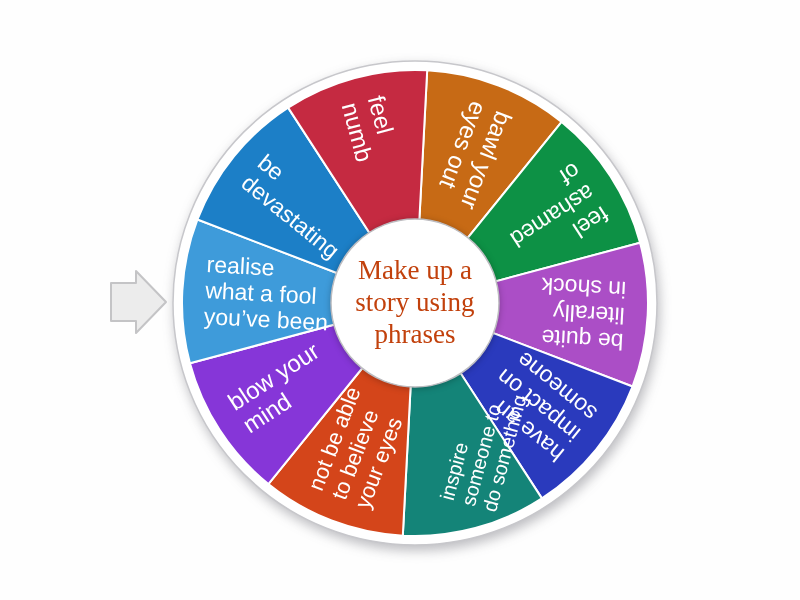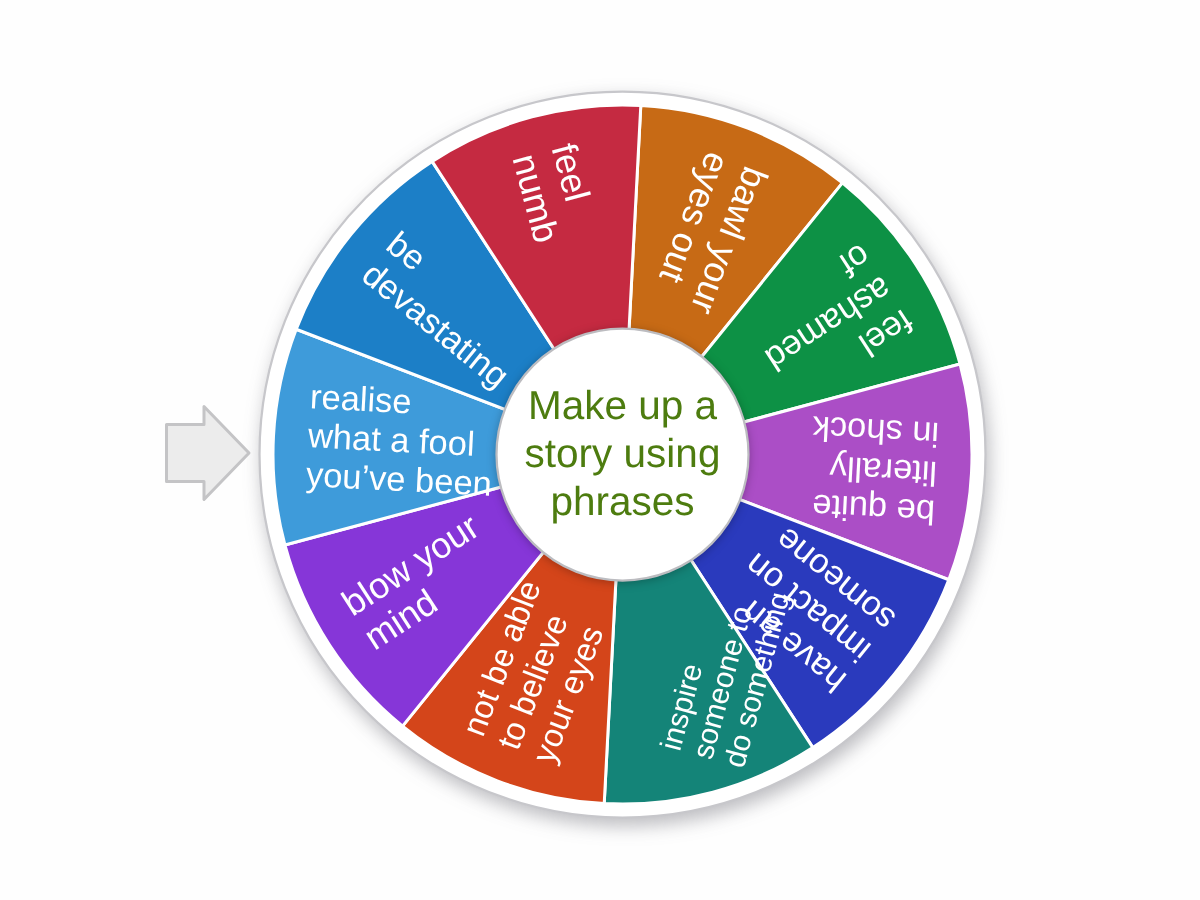--- a/index.html
+++ b/index.html
@@ -63,14 +63,14 @@
       </g>
       <g transform="translate(251.79934809403613 170.84271787953412) rotate(39)">
         <text class="seg-label" fill="#ffffff" font-size="23" text-anchor="start"><tspan x="0" y="-13" dominant-baseline="middle">be</tspan><tspan x="0" y="13" dominant-baseline="middle">devastating</tspan></text>
       </g>
       <g transform="translate(360.6480005284707 100.15557647929566) rotate(75)">
         <text class="seg-label" fill="#ffffff" font-size="24" text-anchor="start"><tspan x="0" y="-13.5" dominant-baseline="middle">feel</tspan><tspan x="0" y="13.5" dominant-baseline="middle">numb</tspan></text>
       </g>
       <circle cx="415" cy="303" r="84" fill="#ffffff" stroke="#bcbcc0" stroke-width="1.5" class="hub"></circle>
       <polygon points="111,283 136,283 136,271 166,302 136,333 136,321 111,321" fill="#ececec" stroke="#c4c4c6" stroke-width="2" stroke-linejoin="round"></polygon>
     </svg>
-  <div id="center-label" style="color: #4d7c0f;">Make up a story using phrases</div>
+  <div id="center-label" style="color: #c2410c; font-family: Liberation Serif, serif;">Make up a story using phrases</div>
 </div>
 
 </body></html>

